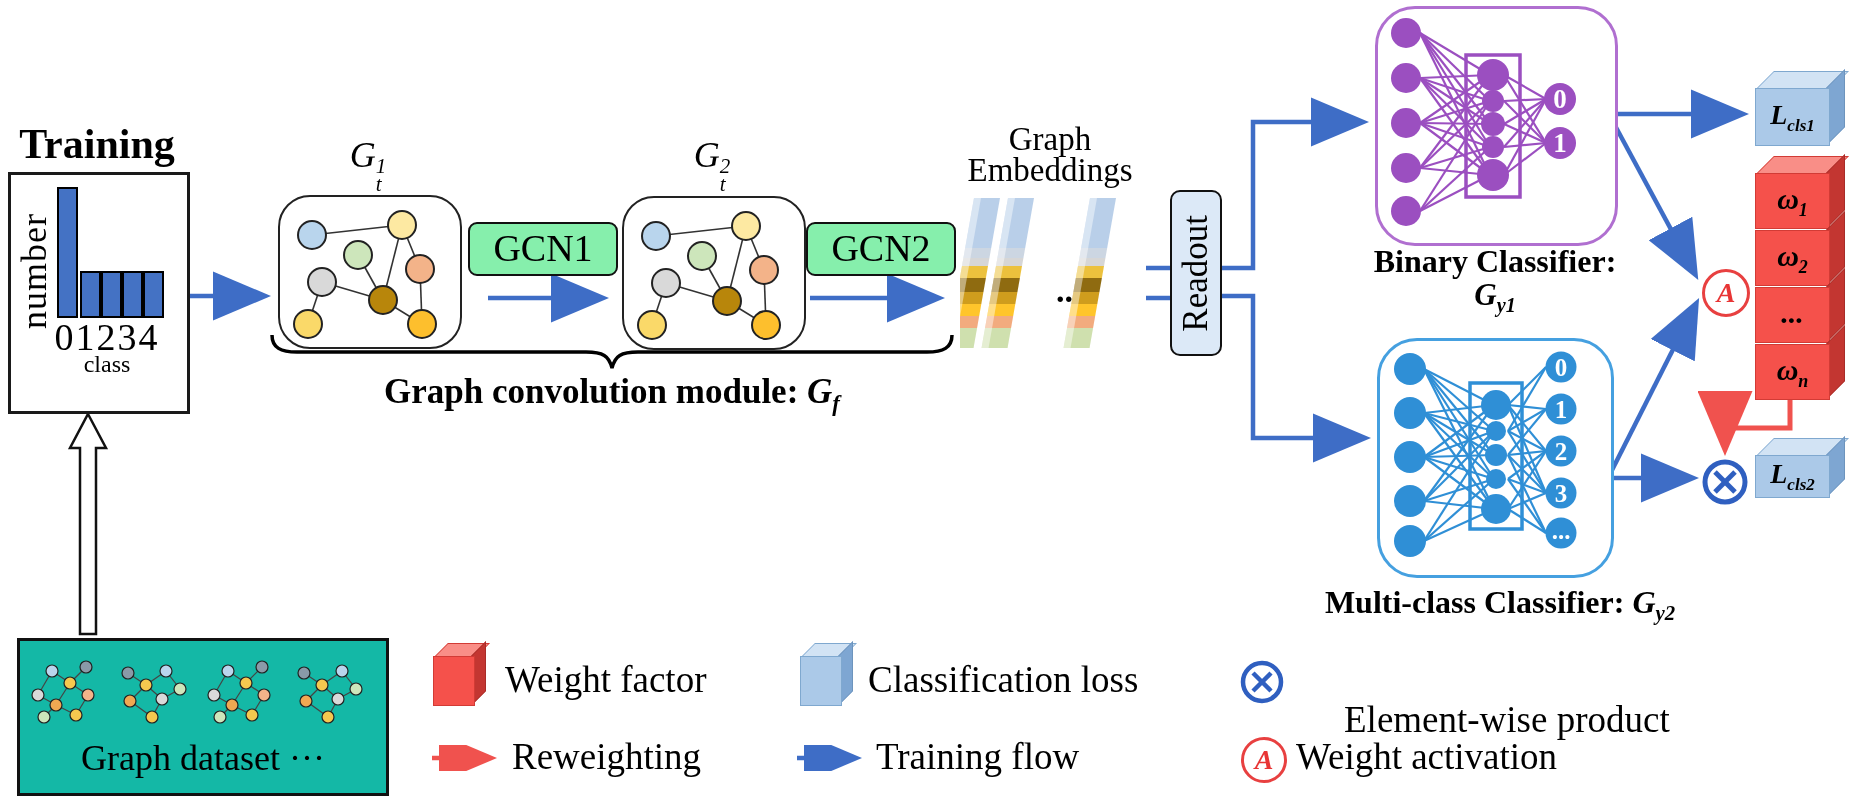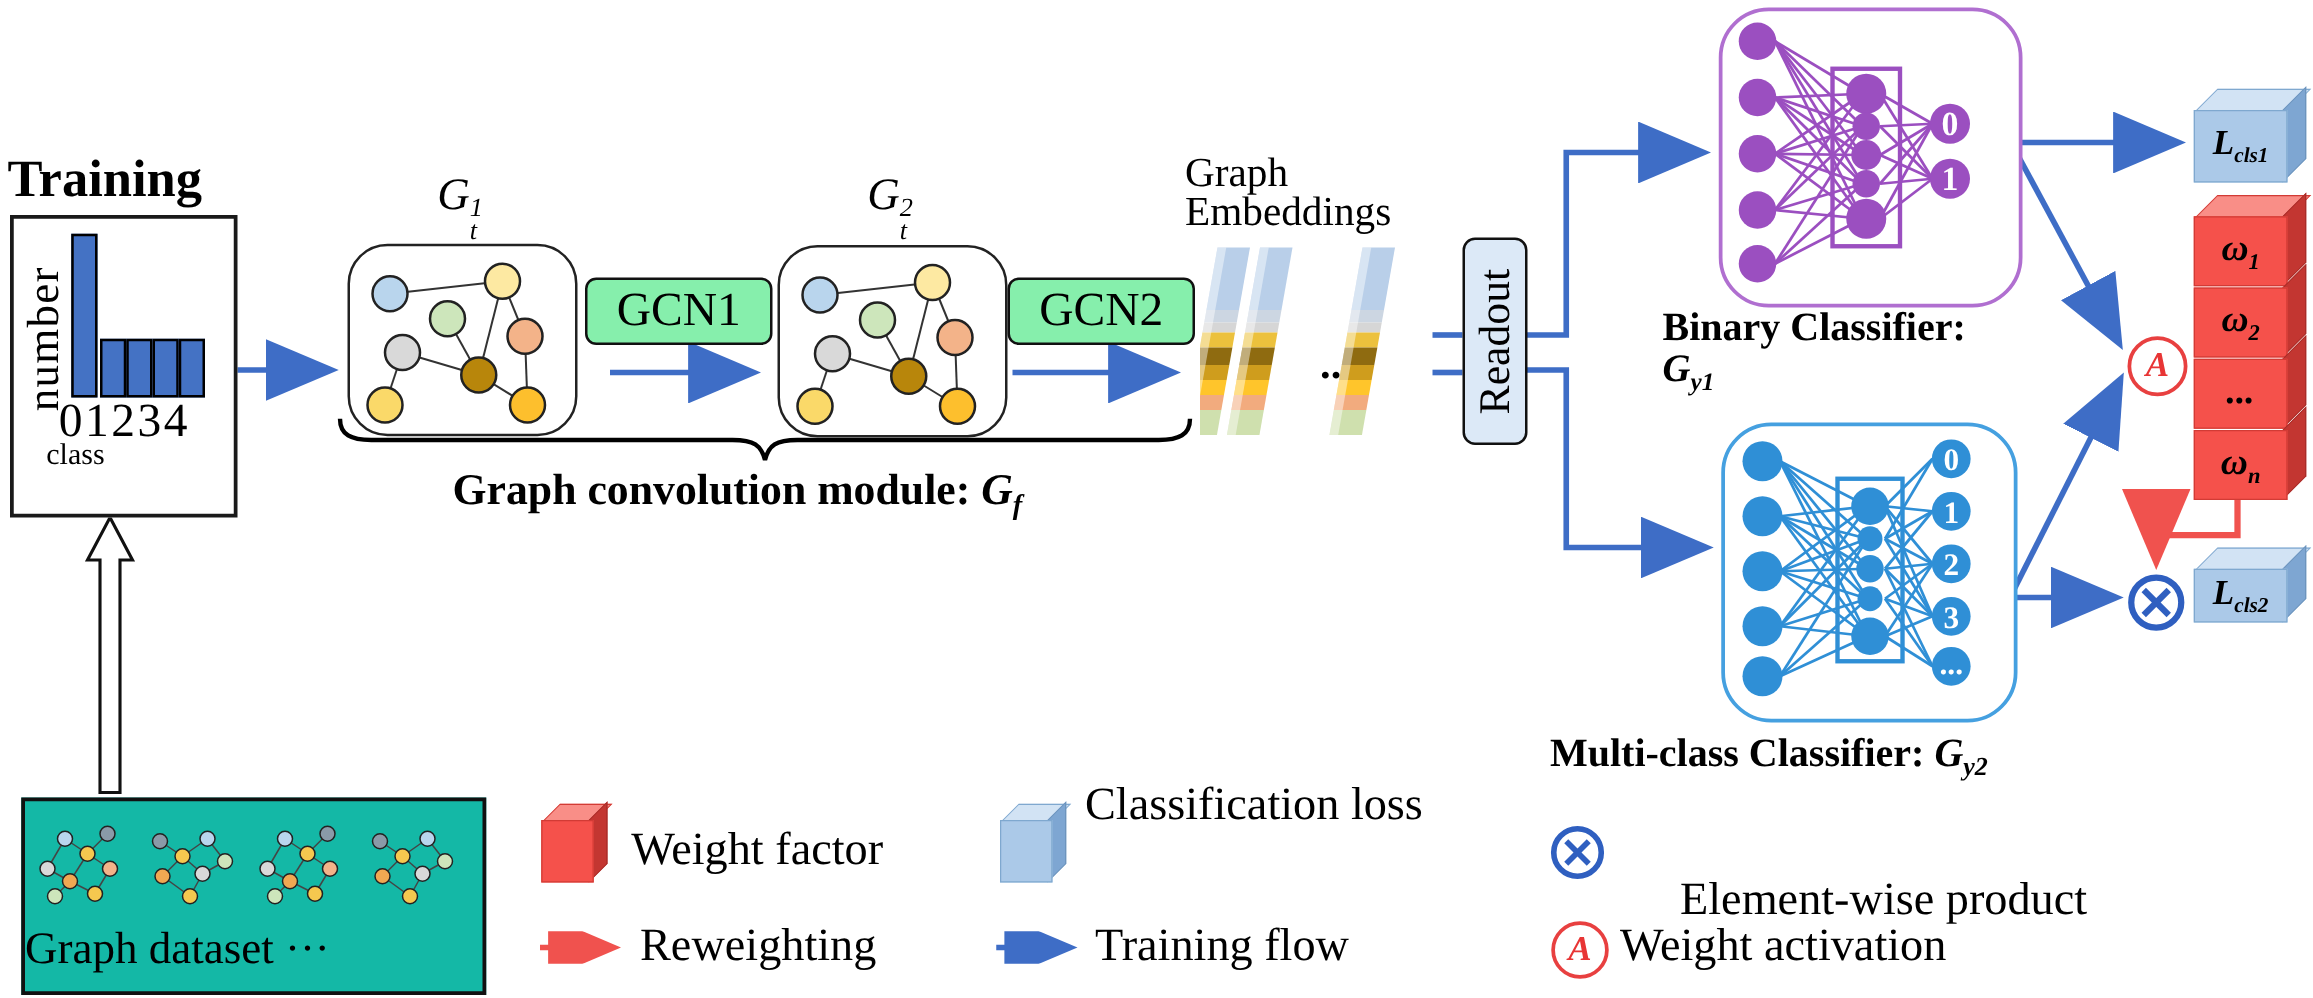--- a/index.html
+++ b/index.html
@@ -1,19 +1,19 @@
 <!DOCTYPE html>
 <html><head>
 <meta charset="utf-8">
 <style>
   html,body{margin:0;padding:0;background:#fff;}
   #canvas{position:relative;width:1850px;height:798px;background:#fff;overflow:hidden;
           font-family:"Liberation Serif","DejaVu Serif",serif;color:#000;}
   .abs{position:absolute;}
-  .ctr{text-align:left;}
+  .ctr{text-align:center;}
   
   #training-title{left:6px;top:120px;width:182px;font-size:42px;font-weight:bold;}
   #training-box{left:8px;top:172px;width:176px;height:236px;border:3px solid #1a1a1a;background:#fff;}
   #training-ylabel{left:2px;top:4px;height:150px;writing-mode:vertical-rl;transform:rotate(180deg);
                    font-size:36px;letter-spacing:1px;}
   .bar{position:absolute;background:#4472c4;border:2px solid #000;width:17px;}
   #bar-ticks{left:36px;top:140px;width:120px;font-size:38px;letter-spacing:2px;}
   #bar-xlabel{left:26px;top:176px;width:140px;font-size:24px;}
   
   .graph-box{width:180px;height:150px;border:2.5px solid #222;border-radius:32px;background:#fff;}
@@ -462,21 +462,21 @@
     <div class="right" style="right:-13px;width:13px;"></div>
     <div class="front"></div>
   </div>
   <div class="abs legend-text" style="left:505px;top:658px;">Weight factor</div>
 
   <div class="cube blue" style="left:800px;top:656px;width:40px;height:48px;--d:13px;">
     <div class="top" style="top:-13px;height:13px;"></div>
     <div class="right" style="right:-13px;width:13px;"></div>
     <div class="front"></div>
   </div>
-  <div class="abs legend-text" style="left:868px;top:622px;">Classification loss</div>
+  <div class="abs legend-text" style="left:868px;top:658px;">Classification loss</div>
 
   <svg class="abs" style="left:1239px;top:659px;" width="46" height="46" viewBox="0 0 46 46">
     <circle cx="23" cy="23" r="19" fill="#fff" stroke="#2f5fc0" stroke-width="4.5"></circle>
     <line x1="14" y1="14" x2="32" y2="32" stroke="#2f5fc0" stroke-width="4.5"></line>
     <line x1="32" y1="14" x2="14" y2="32" stroke="#2f5fc0" stroke-width="4.5"></line>
   </svg>
   <div class="abs legend-text" style="left:1344px;top:658px;margin-top:40px;">Element-wise product</div>
 
   <svg class="abs" style="left:430px;top:745px;" width="70" height="26" viewBox="0 0 70 26">
     <defs>

